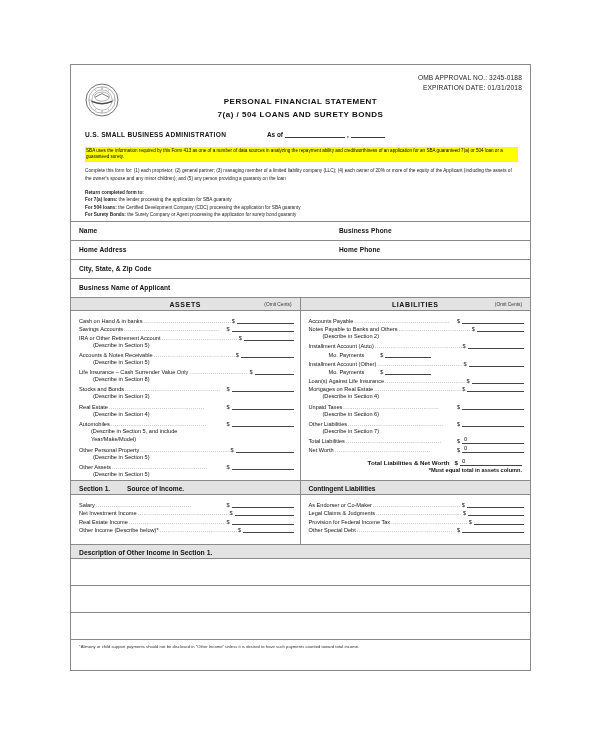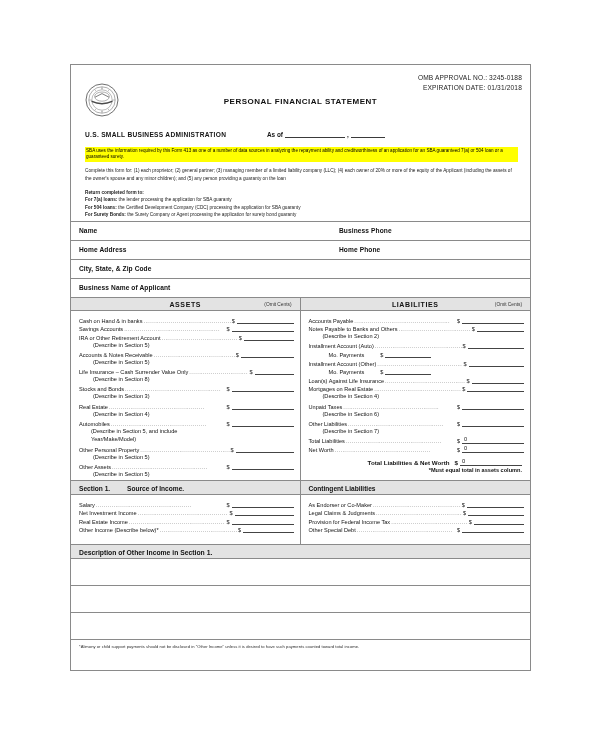--- a/index.html
+++ b/index.html
@@ -218,20 +218,21 @@
             <circle cx="10.4" cy="26.4" r="0.45"></circle>
                 <circle cx="23.6" cy="26.4" r="0.45"></circle>
             <circle cx="17" cy="5.2" r="0.45"></circle>
                 <circle cx="17" cy="28.8" r="0.45"></circle>
           </g>
         </svg>
       </div>
 
       <div class="title-block">
         <div class="title-1">PERSONAL FINANCIAL STATEMENT</div>
+        <div class="title-2">7(a) / 504 LOANS AND SURETY BONDS</div>
       </div>
 
       <div class="agency">U.S. SMALL BUSINESS ADMINISTRATION</div>
 
       <div class="asof">
         <span>As of</span>
         <span class="rule1"></span>
         <span>,</span>
         <span class="rule2"></span>
       </div>

